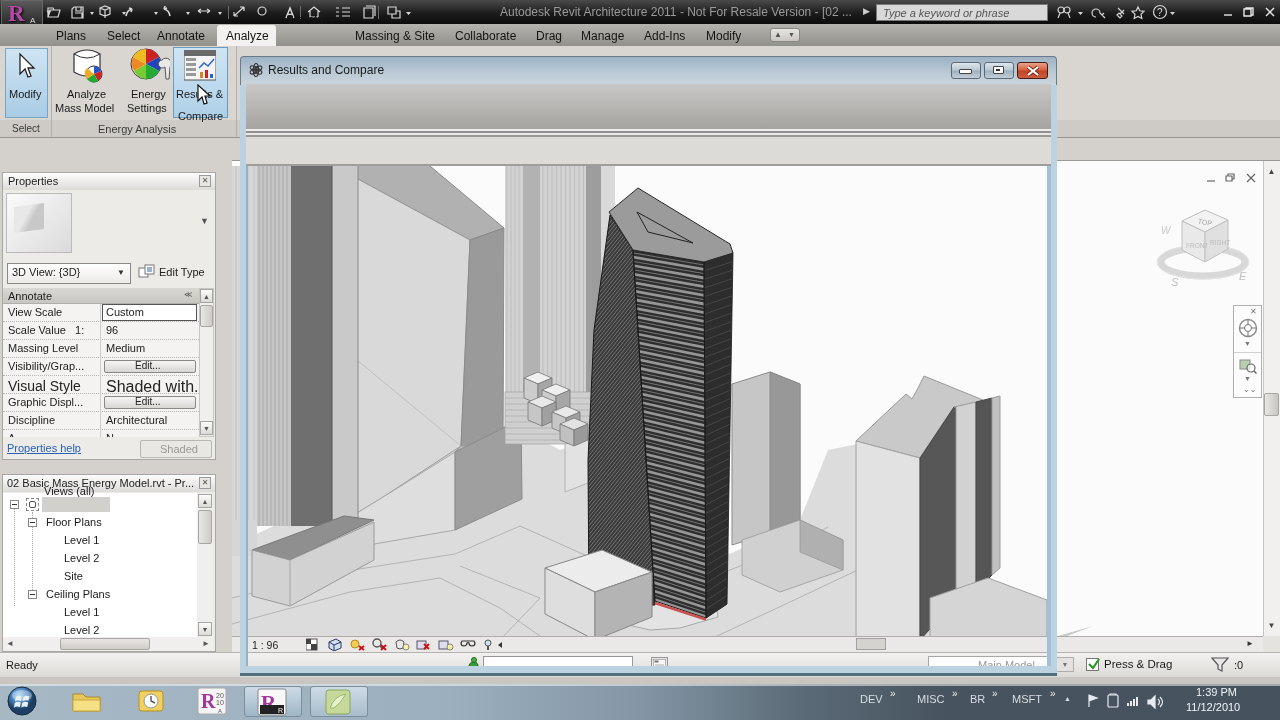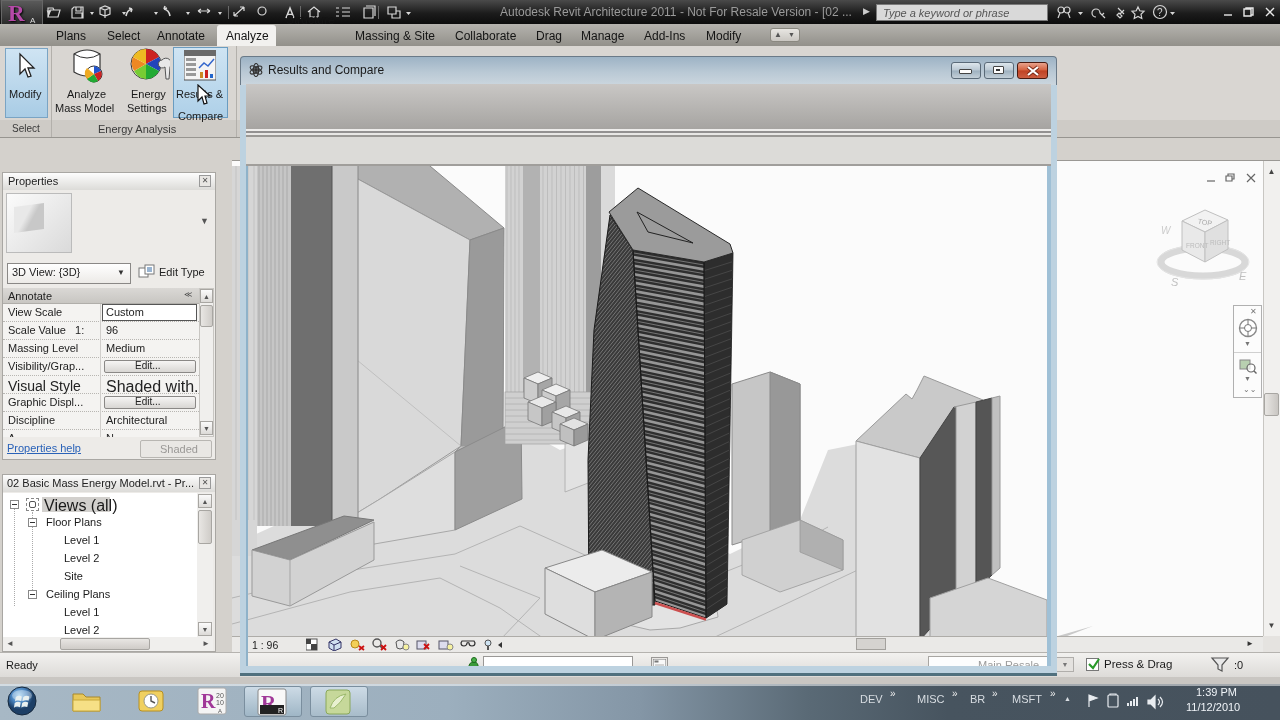--- a/index.html
+++ b/index.html
@@ -589,21 +589,21 @@
 <div class="txt" style="left:7px;top:477px;font-size:11px;color:#222">02 Basic Mass Energy Model.rvt - Pr...</div>
 <div class="abs" style="left:199px;top:477px;width:12px;height:12px;border:1px solid #999;background:#e8e6e3;font-size:8px;color:#555;text-align:center;line-height:10px">✕</div>
 <div class="abs" style="left:3px;top:493px;width:194px;height:144px;background:#fff"></div>
 <div class="abs" style="left:42px;top:497px;width:68px;height:15px;background:#d2d0cd"></div>
 <div class="abs" style="left:14px;top:506px;width:1px;height:100px;border-left:1px dotted #aaa"></div>
 <div class="abs" style="left:32px;top:512px;width:1px;height:80px;border-left:1px dotted #aaa"></div>
 <div class="abs" style="left:10px;top:500px;width:9px;height:9px;border:1px solid #888;background:#fff"></div>
 <div class="abs" style="left:12px;top:503.5px;width:5px;height:1px;background:#333"></div>
 <div class="abs" style="left:26px;top:498px;width:13px;height:13px;border:1px dashed #888;background:#fff"></div>
 <div class="abs" style="left:29px;top:501px;width:7px;height:7px;border:1px solid #555;border-radius:2px"></div>
-<div class="txt" style="left:44px;top:497px;font-size:16px;color:#1a1a1a">Views (all)</div>
+<div class="txt" style="left:44px;top:485px;font-size:11px;color:#1a1a1a">Views (all)</div>
 <div class="abs" style="left:28px;top:518px;width:9px;height:9px;border:1px solid #888;background:#fff"></div>
 <div class="abs" style="left:30px;top:521.5px;width:5px;height:1px;background:#333"></div>
 <div class="txt" style="left:46px;top:516px;font-size:11px;color:#1a1a1a">Floor Plans</div>
 <div class="txt" style="left:64px;top:534px;font-size:11px;color:#1a1a1a">Level 1</div>
 <div class="txt" style="left:64px;top:552px;font-size:11px;color:#1a1a1a">Level 2</div>
 <div class="txt" style="left:64px;top:570px;font-size:11px;color:#1a1a1a">Site</div>
 <div class="abs" style="left:28px;top:590px;width:9px;height:9px;border:1px solid #888;background:#fff"></div>
 <div class="abs" style="left:30px;top:593.5px;width:5px;height:1px;background:#333"></div>
 <div class="txt" style="left:46px;top:588px;font-size:11px;color:#1a1a1a">Ceiling Plans</div>
 <div class="txt" style="left:64px;top:606px;font-size:11px;color:#1a1a1a">Level 1</div>
@@ -714,21 +714,21 @@
     <circle cx="8" cy="4" r="2.5" fill="#4ab04a" stroke="#1a6a1a"></circle>
   </svg>
 <div class="abs" style="left:483px;top:656px;width:150px;height:16px;background:#fff;border:1px solid #9a9896"></div>
 <div class="abs" style="left:651px;top:657px;width:17px;height:14px;background:#e8e6e3;border:1px solid #9a9896"></div>
 <svg style="position:absolute;left:653px;top:659px" width="13" height="10" viewBox="0 0 13 10">
     <rect x="0" y="0" width="13" height="10" fill="#f8f8f8" stroke="#777"></rect>
     <rect x="1.5" y="1.5" width="4" height="2" fill="#777"></rect>
     <path d="M2,6 h9 M2,8 h9" stroke="#999" stroke-width="0.8"></path>
   </svg>
 <div class="abs" style="left:928px;top:656px;width:125px;height:16px;background:#fdfdfd;border:1px solid #a8a6a2"></div>
-<div class="txt" style="left:978px;top:659px;font-size:11px;color:#9a9a9a">Main Resale</div>
+<div class="txt" style="left:978px;top:659px;font-size:11px;color:#9a9a9a">Main Model</div>
 <div class="abs" style="left:1056px;top:657px;width:18px;height:15px;background:#e4e2df;border:1px solid #b0aeab;font-size:7px;color:#777;text-align:center;line-height:14px">▼</div>
 <div class="abs" style="left:1086px;top:658px;width:13px;height:13px;background:#fff;border:1px solid #777"></div>
 <svg style="position:absolute;left:1087px;top:657px" width="14" height="14" viewBox="0 0 14 14">
     <path d="M2,7 l4,4 6,-9" fill="none" stroke="#2a9a2a" stroke-width="2.2"></path>
   </svg>
 <div class="txt" style="left:1104px;top:658px;font-size:11.5px;color:#1a1a1a">Press &amp; Drag</div>
 <svg style="position:absolute;left:1210px;top:656px" width="22" height="18" viewBox="0 0 22 18">
     <path d="M2,2 h16 l-6,7 v6 l-4,-2 v-4 z" fill="#e8e8e8" stroke="#555" stroke-width="1.2"></path>
   </svg>
 <div class="txt" style="left:1234px;top:659px;font-size:11px;color:#1a1a1a">:0</div>

